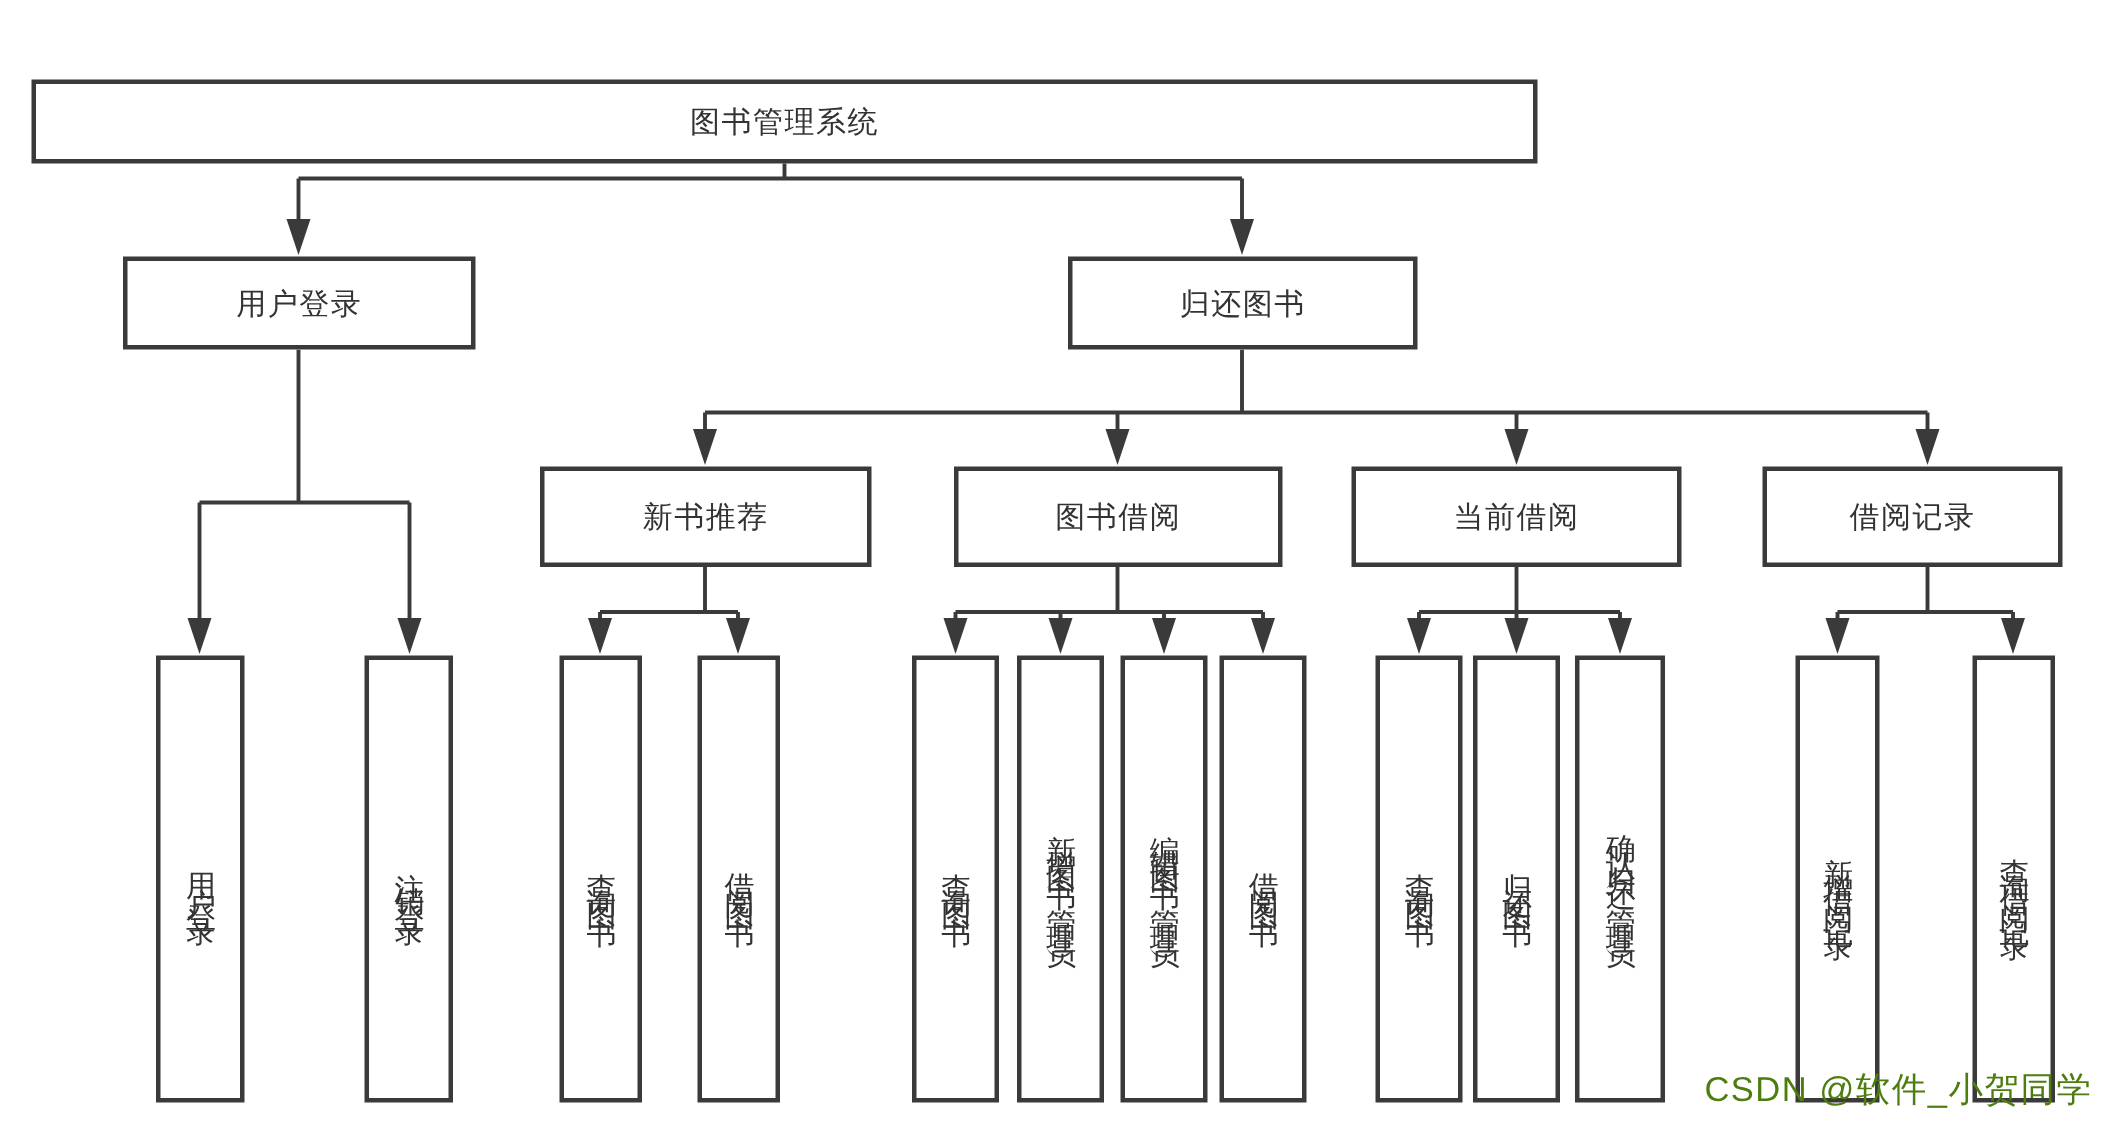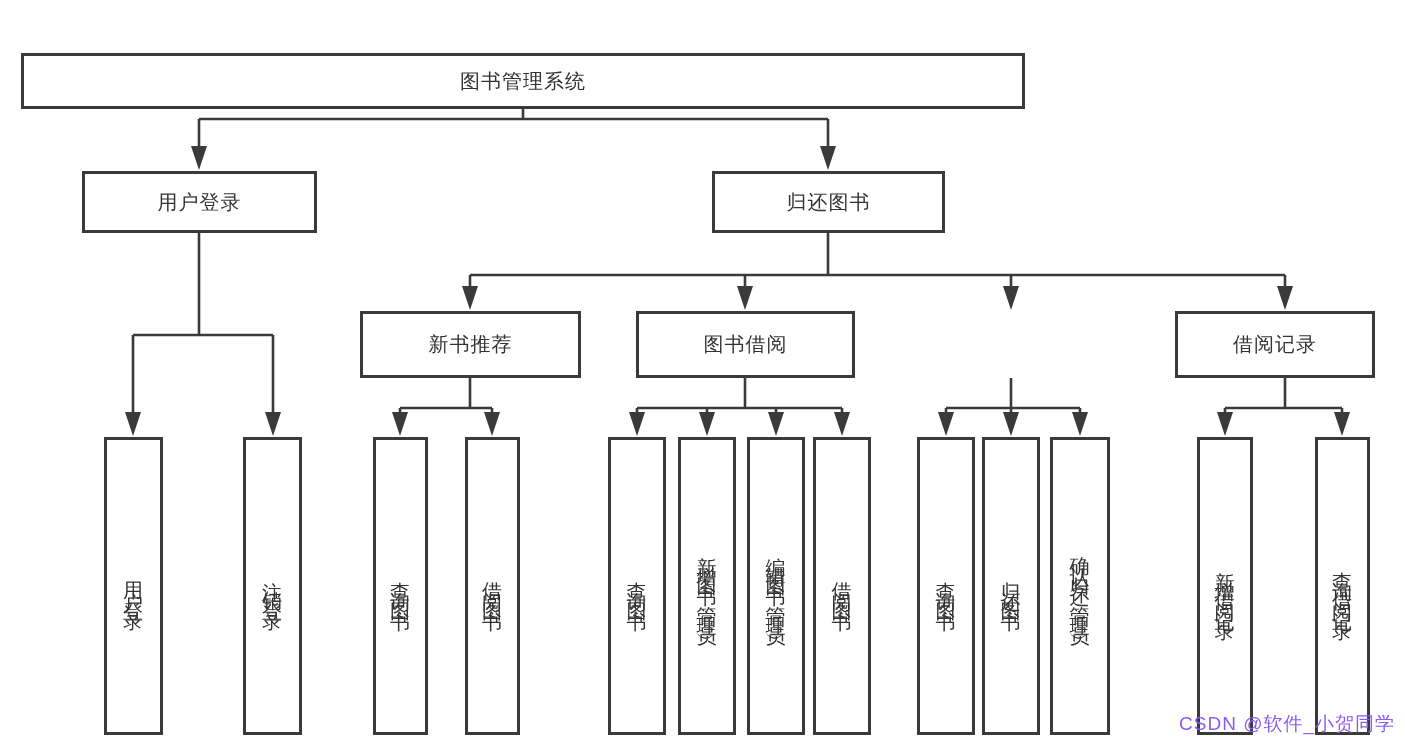--- a/index.html
+++ b/index.html
@@ -46,22 +46,22 @@
   .n-g2a{left:373px;width:55px;}  .n-g2b{left:465px;width:55px;}
   .n-g3a{left:608px;width:58px;}  .n-g3b{left:678px;width:58px;}
   .n-g3c{left:747px;width:58px;}  .n-g3d{left:813px;width:58px;}
   .n-g4a{left:917px;width:58px;}  .n-g4b{left:982px;width:58px;}
   .n-g4c{left:1050px;width:60px;}
   .n-g5a{left:1197px;width:56px;} .n-g5b{left:1315px;width:55px;}
   .watermark{
     position:absolute;
     right:10px;top:711px;
     z-index:6;
-    font-size:19px;
-    color:#8b5cf6;
+    font-size:23px;
+    color:#4d7c0f;
     letter-spacing:1px;
     white-space:nowrap;
   }
 </style>
 </head>
 <body>
 
 <div class="stage">
 
   <svg class="wires" viewBox="0 0 1405 747" xmlns="http://www.w3.org/2000/svg">
@@ -140,20 +140,21 @@
     </g>
   </svg>
 
   <div class="node n-root">图书管理系统</div>
 
   <div class="node n-l2a">用户登录</div>
   <div class="node n-l2b">归还图书</div>
 
   <div class="node n-l3b">图书借阅</div>
   <div class="node n-l3a">新书推荐</div>
+  <div class="node n-l3c">当前借阅</div>
   <div class="node n-l3d">借阅记录</div>
 
   <div class="node v leaf n-g1a">用户登录</div>
   <div class="node v leaf n-g1b">注销登录</div>
 
   <div class="node v leaf n-g2a">查询图书</div>
   <div class="node v leaf n-g2b">借阅图书</div>
 
   <div class="node v leaf n-g3a">查询图书</div>
   <div class="node v leaf n-g3b">新增图书（管理员）</div>

